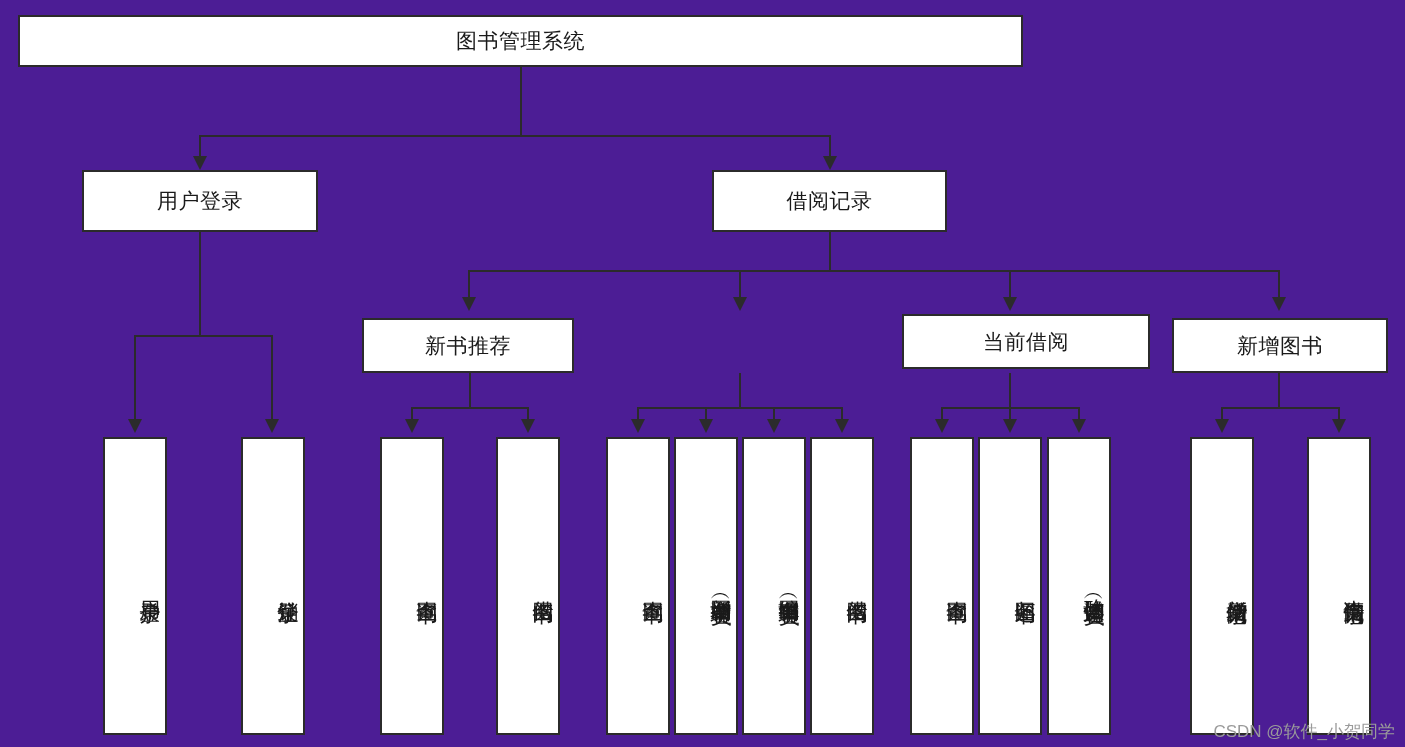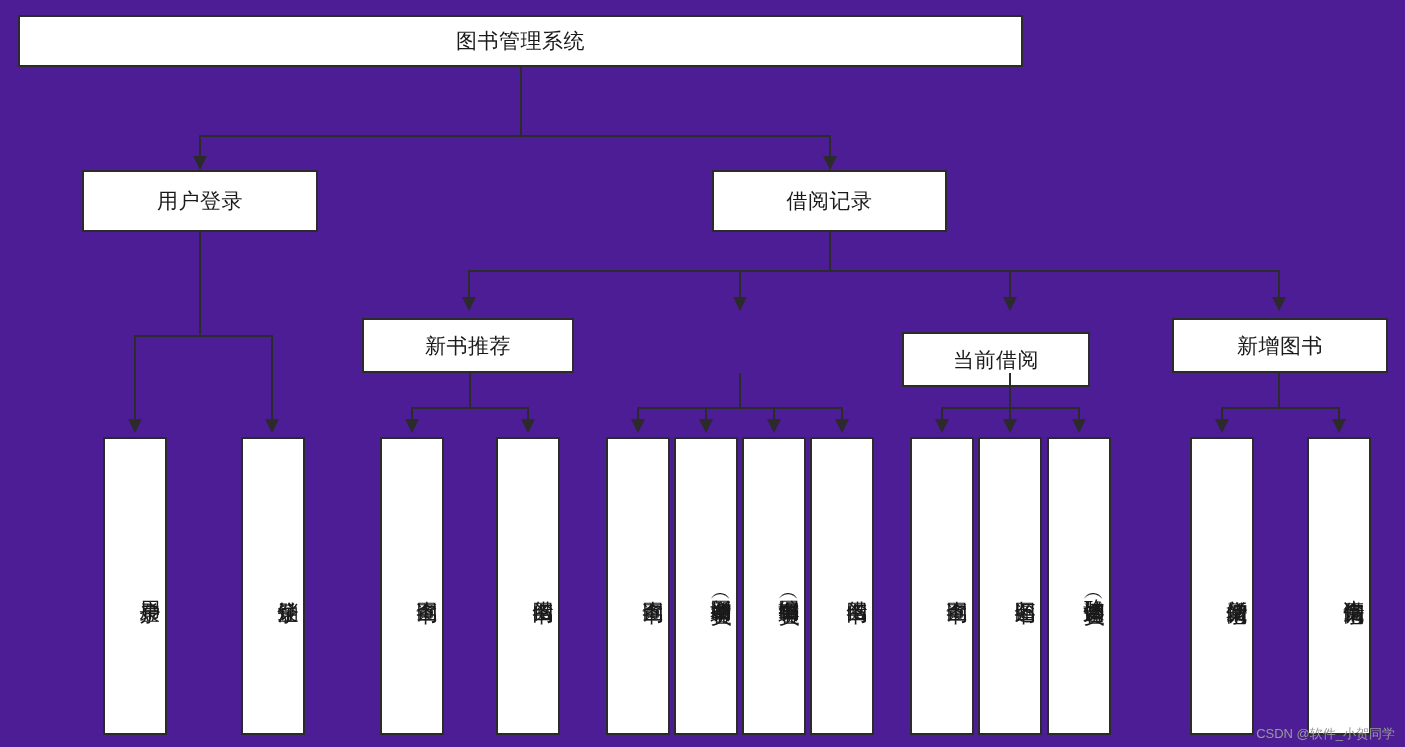--- a/index.html
+++ b/index.html
@@ -59,21 +59,21 @@
     width: 0;
     height: 0;
     border-left: 7px solid transparent;
     border-right: 7px solid transparent;
     border-top: 14px solid #2b2b2b;
   }
   #watermark {
     position: absolute;
     right: 10px;
     bottom: 4px;
-    font-size: 13px;
+    font-size: 17px;
     color: #9a9a9a;
     white-space: nowrap;
     font-family: "Liberation Sans", "DejaVu Sans", sans-serif;
   }
 </style>
 </head>
 <body>
 
 <div id="canvas">
 
@@ -112,21 +112,21 @@
   <div class="edge v" style="left:739px; top:270px; width:2px; height:29px;"></div>
   <div class="arrow" style="left:733px; top:297px;"></div>
   <div class="edge v" style="left:1009px; top:270px; width:2px; height:29px;"></div>
   <div class="arrow" style="left:1003px; top:297px;"></div>
   <div class="edge v" style="left:1278px; top:270px; width:2px; height:29px;"></div>
   <div class="arrow" style="left:1272px; top:297px;"></div>
 
   <div class="node horiz" style="left:362px; top:318px; width:212px; height:55px;">
     <span>新书推荐</span>
   </div>
-  <div class="node horiz" style="left:902px; top:332px; width:188px; height:55px;">
+  <div class="node horiz" style="left:902px; top:314px; width:248px; height:55px;">
     <span>当前借阅</span>
   </div>
   <div class="node horiz" style="left:1172px; top:318px; width:216px; height:55px;">
     <span>新增图书</span>
   </div>
 
   <div class="edge v" style="left:469px; top:373px; width:2px; height:36px;"></div>
   <div class="edge h" style="left:411px; top:407px; width:118px; height:2px;"></div>
   <div class="edge v" style="left:411px; top:407px; width:2px; height:14px;"></div>
   <div class="arrow" style="left:405px; top:419px;"></div>

